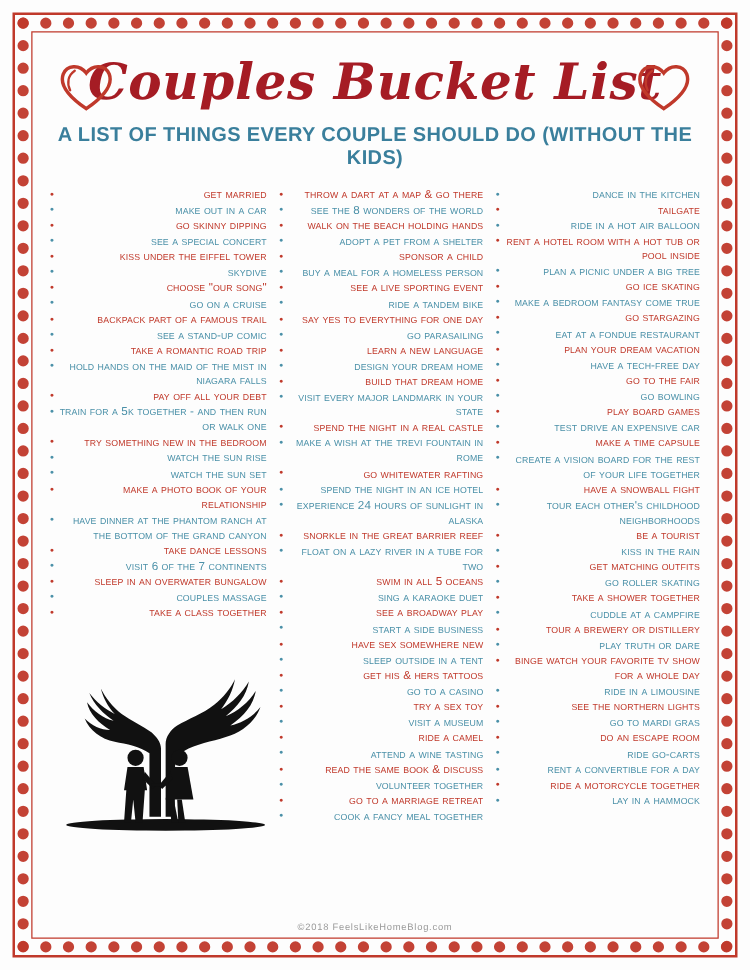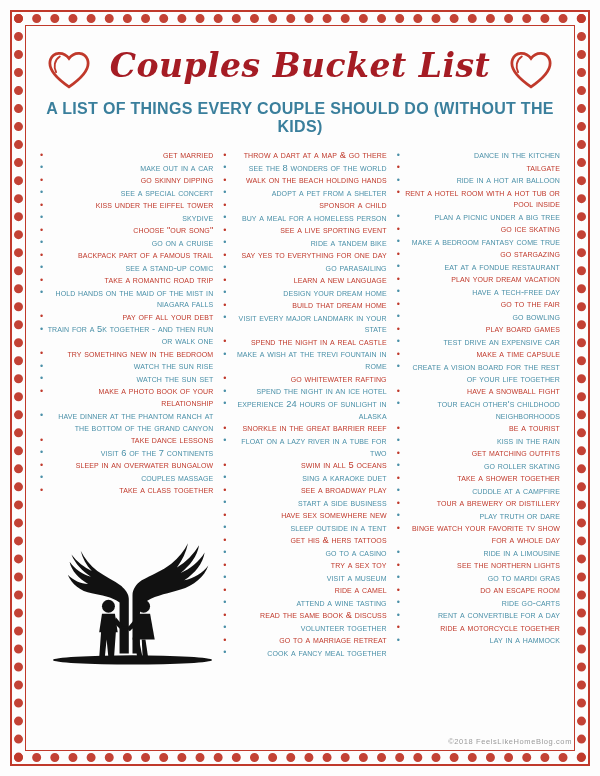--- a/index.html
+++ b/index.html
@@ -74,21 +74,21 @@
 
   .title-row {
     position: relative;
     text-align: center;
     height: 60px;
   }
   .title {
     font-family: "DejaVu Serif", serif;
     font-style: italic;
     font-weight: bold;
-    font-size: 33px;
+    font-size: 40px;
     color: #a51c24;
     letter-spacing: 0.5px;
     line-height: 56px;
     margin: 0;
     white-space: nowrap;
   }
   .heart {
     position: absolute;
     top: 10px;
     width: 46px;
@@ -149,21 +149,21 @@
   .tree-wrap {
     position: relative;
     margin-top: 8px;
     height: 170px;
   }
   .footer {
     position: absolute;
     left: 0;
     right: 0;
     bottom: 2px;
-    text-align: right;
+    text-align: center;
     font-size: 7.5px;
     color: #9a9a9a;
     letter-spacing: 0.6px;
     font-family: "Liberation Sans", sans-serif;
   }
 </style>
 </head>
 <body>
 
 <div class="page">

